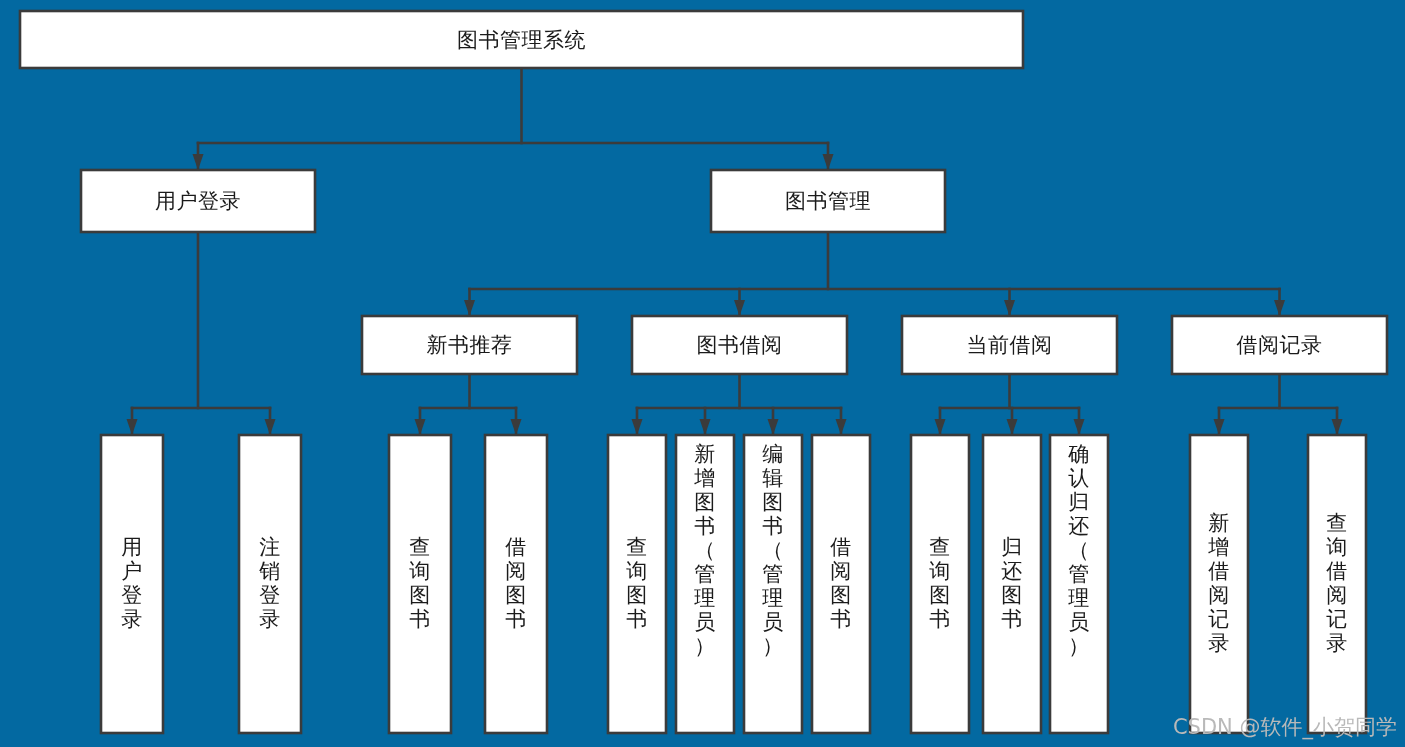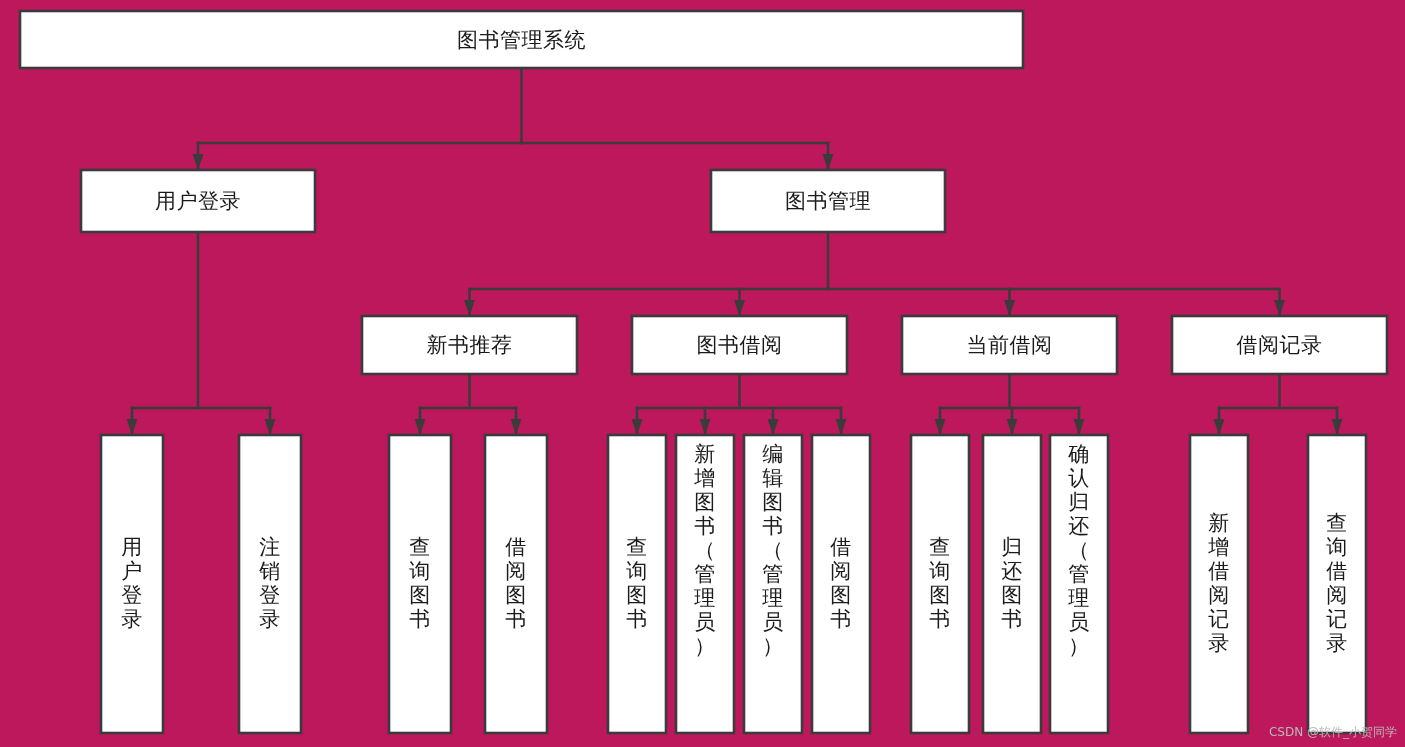--- a/index.html
+++ b/index.html
@@ -11,21 +11,21 @@
   body {
     width: 1405px;
     height: 747px;
     font-family: "DejaVu Sans", "Liberation Sans", sans-serif;
     overflow: hidden;
   }
   #diagram-root {
     position: relative;
     width: 1405px;
     height: 747px;
-    background: #be185d;
+    background: #0369a1;
   }
   svg#flow {
     position: absolute;
     left: 0;
     top: 0;
     width: 1405px;
     height: 747px;
   }
   .box-rect {
     fill: #ffffff;
@@ -56,21 +56,21 @@
     fill: #1b1b1b;
     text-anchor: middle;
     dominant-baseline: middle;
     letter-spacing: 0.5px;
   }
   .watermark {
     position: absolute;
     right: 8px;
     bottom: 6px;
     font-family: "DejaVu Sans", "Liberation Sans", sans-serif;
-    font-size: 12px;
+    font-size: 21px;
     color: #b9b9b9;
     white-space: nowrap;
     user-select: none;
   }
 </style>
 </head>
 <body>
 
 <div id="diagram-root">
   <svg id="flow" viewBox="0 0 1405 747" xmlns="http://www.w3.org/2000/svg">

